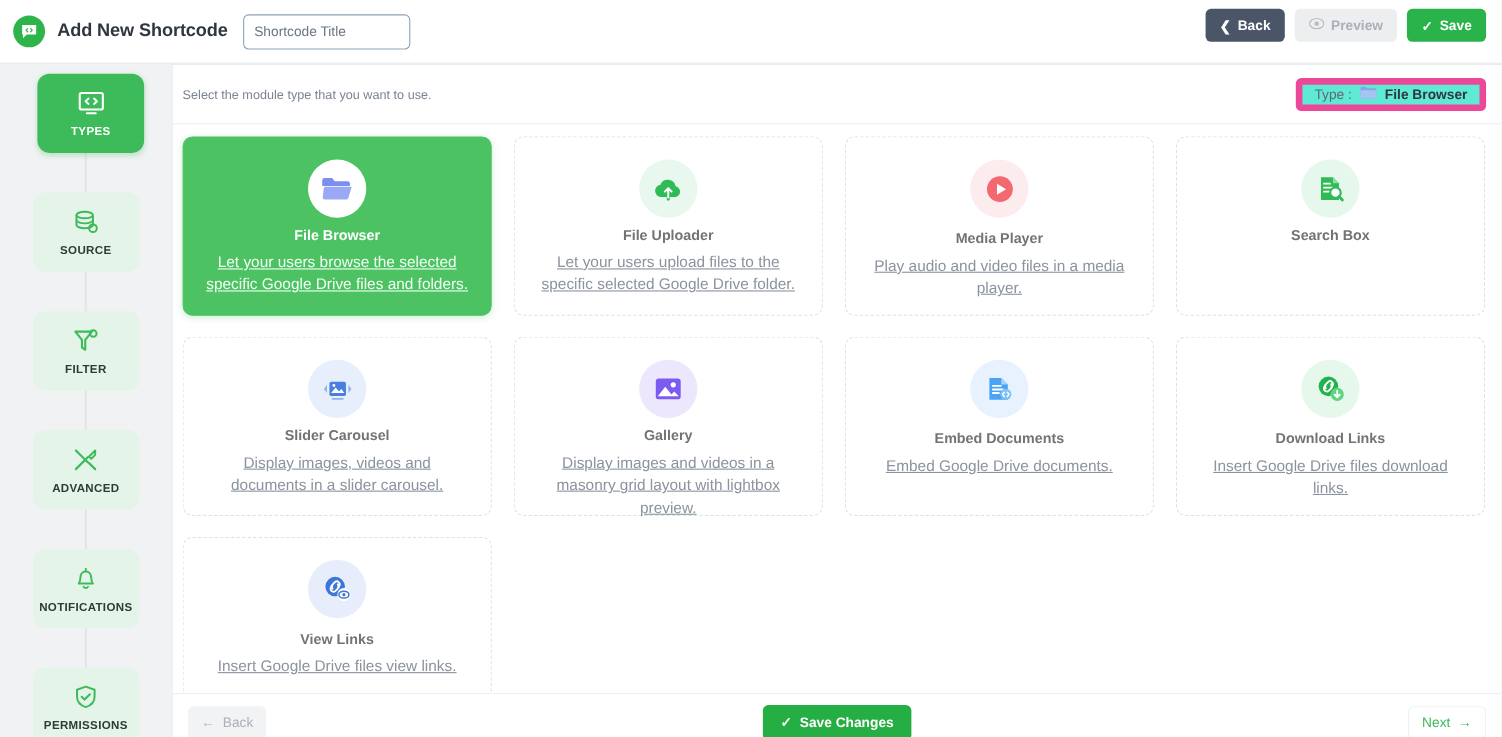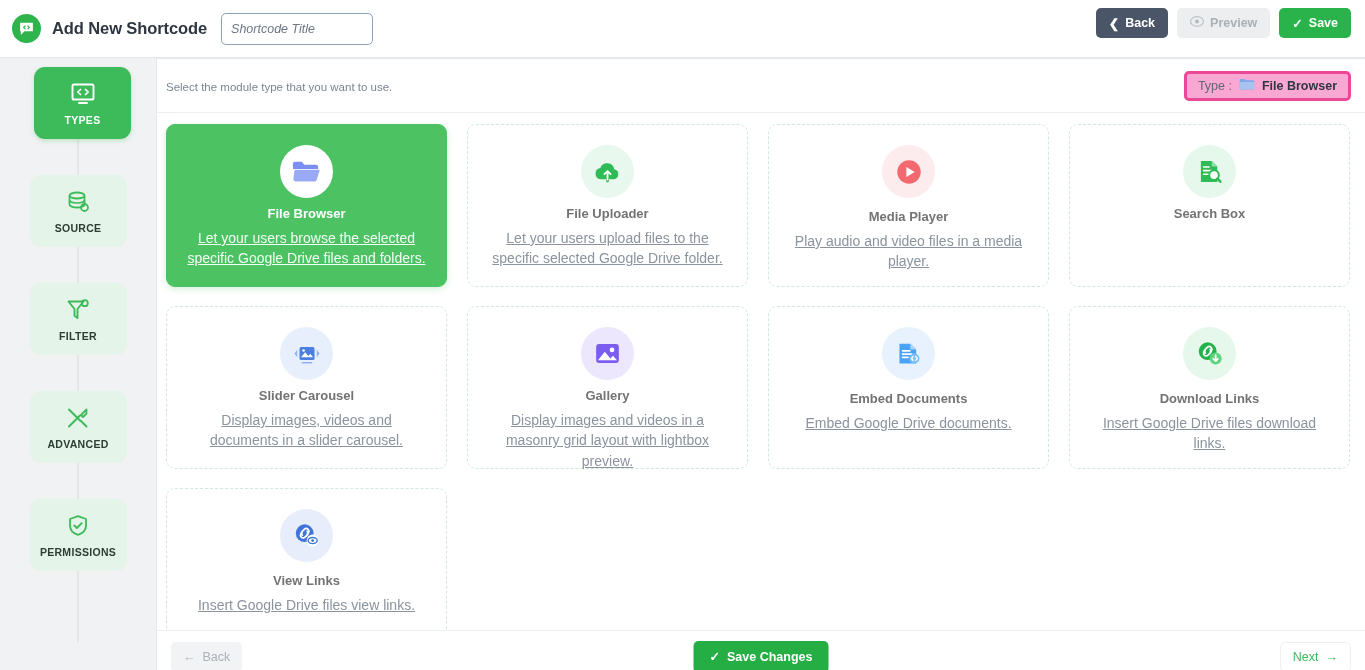--- a/index.html
+++ b/index.html
@@ -31,21 +31,20 @@
     letter-spacing: -0.1px; white-space: nowrap;
   }
   .title-input {
     margin-left: 14px;
     width: 152px; height: 32px;
     border: 1px solid #8fa3b8; border-radius: 5px;
     background: #fff;
     font-size: 12.5px; color: #5b6573;
     padding: 0 9px;
     font-family: "Liberation Sans", sans-serif;
-    font-style: italic;
   }
   .title-input::placeholder { color: #6c7683; opacity: 1; }
   .topbar-actions {
     position: absolute; right: 14px; top: 8px;
     display: flex; align-items: center; gap: 9px;
   }
   .tb-btn {
     height: 30px; border-radius: 5px;
     display: inline-flex; align-items: center; gap: 6px;
     padding: 0 13px; font-size: 12.5px; font-weight: bold;
@@ -105,24 +104,24 @@
   .panel-head {
     height: 54px; flex: 0 0 54px;
     padding: 0 14px 0 9px;
     display: flex; align-items: center; justify-content: space-between;
     border-bottom: 1px solid #edeff1;
   }
   .panel-head-text { padding-left: 0; }
   .panel-title { font-size: 15px; font-weight: bold; color: #2f3640; }
   .panel-sub { font-size: 11.5px; color: #7b8492; margin-top: 3px; }
   .type-chip {
-    border: 3px solid #ec4899; border-radius: 5px;
+    border: 6px solid #ec4899; border-radius: 5px;
     height: 30px; padding: 0 11px;
     display: flex; align-items: center; gap: 7px;
-    font-size: 12.5px; color: #5f6873; background: #f9a8d4;
+    font-size: 12.5px; color: #5f6873; background: #5eead4;
   }
   .type-chip .chip-val { font-weight: bold; color: #2f3640; }
 
   
   .grid-wrap { flex: 1; padding: 11px 9px 0 9px; overflow: hidden; }
   .grid {
     display: grid;
     grid-template-columns: repeat(4, 281px);
     gap: 19px 20px;
   }
@@ -258,20 +257,30 @@
       <span class="nav-ico">
         <svg viewBox="0 0 26 26" width="26" height="26">
           <path d="M4 4.5l11 11M4 21.5l11-11" stroke-width="2" stroke-linecap="round"></path>
           <path d="M21.5 4.5 16 10l2 2 3.5-3.5z" stroke-width="1.8" stroke-linejoin="round"></path>
           <path d="M21.5 21.5 16 16" stroke-width="2" stroke-linecap="round"></path>
         </svg>
       </span>
       <span class="nav-label">ADVANCED</span>
     </div>
 
+    <div class="nav-item">
+      <span class="nav-ico">
+        <svg viewBox="0 0 26 26" width="26" height="26">
+          <path d="M6.5 17.5c1.3-1.4 1.6-2.8 1.6-5.4 0-3 1.8-5.6 4.9-5.6s4.9 2.6 4.9 5.6c0 2.6.3 4 1.6 5.4z" stroke-width="1.8" stroke-linejoin="round"></path>
+          <path d="M11 20.5c.4.7 1.1 1.1 2 1.1s1.6-.4 2-1.1" stroke-width="1.7" stroke-linecap="round"></path>
+          <path d="M13 4v1.8" stroke-width="1.7" stroke-linecap="round"></path>
+        </svg>
+      </span>
+      <span class="nav-label">NOTIFICATIONS</span>
+    </div>
 
     <div class="nav-item">
       <span class="nav-ico">
         <svg viewBox="0 0 26 26" width="26" height="26">
           <path d="M13 3.2 21 6v6.2c0 4.8-3.4 8.2-8 9.6-4.6-1.4-8-4.8-8-9.6V6z" stroke-width="1.8" stroke-linejoin="round"></path>
           <path d="M9.3 12.4l2.6 2.6 4.8-4.8" stroke-width="1.9" stroke-linecap="round" stroke-linejoin="round"></path>
         </svg>
       </span>
       <span class="nav-label">PERMISSIONS</span>
     </div>

